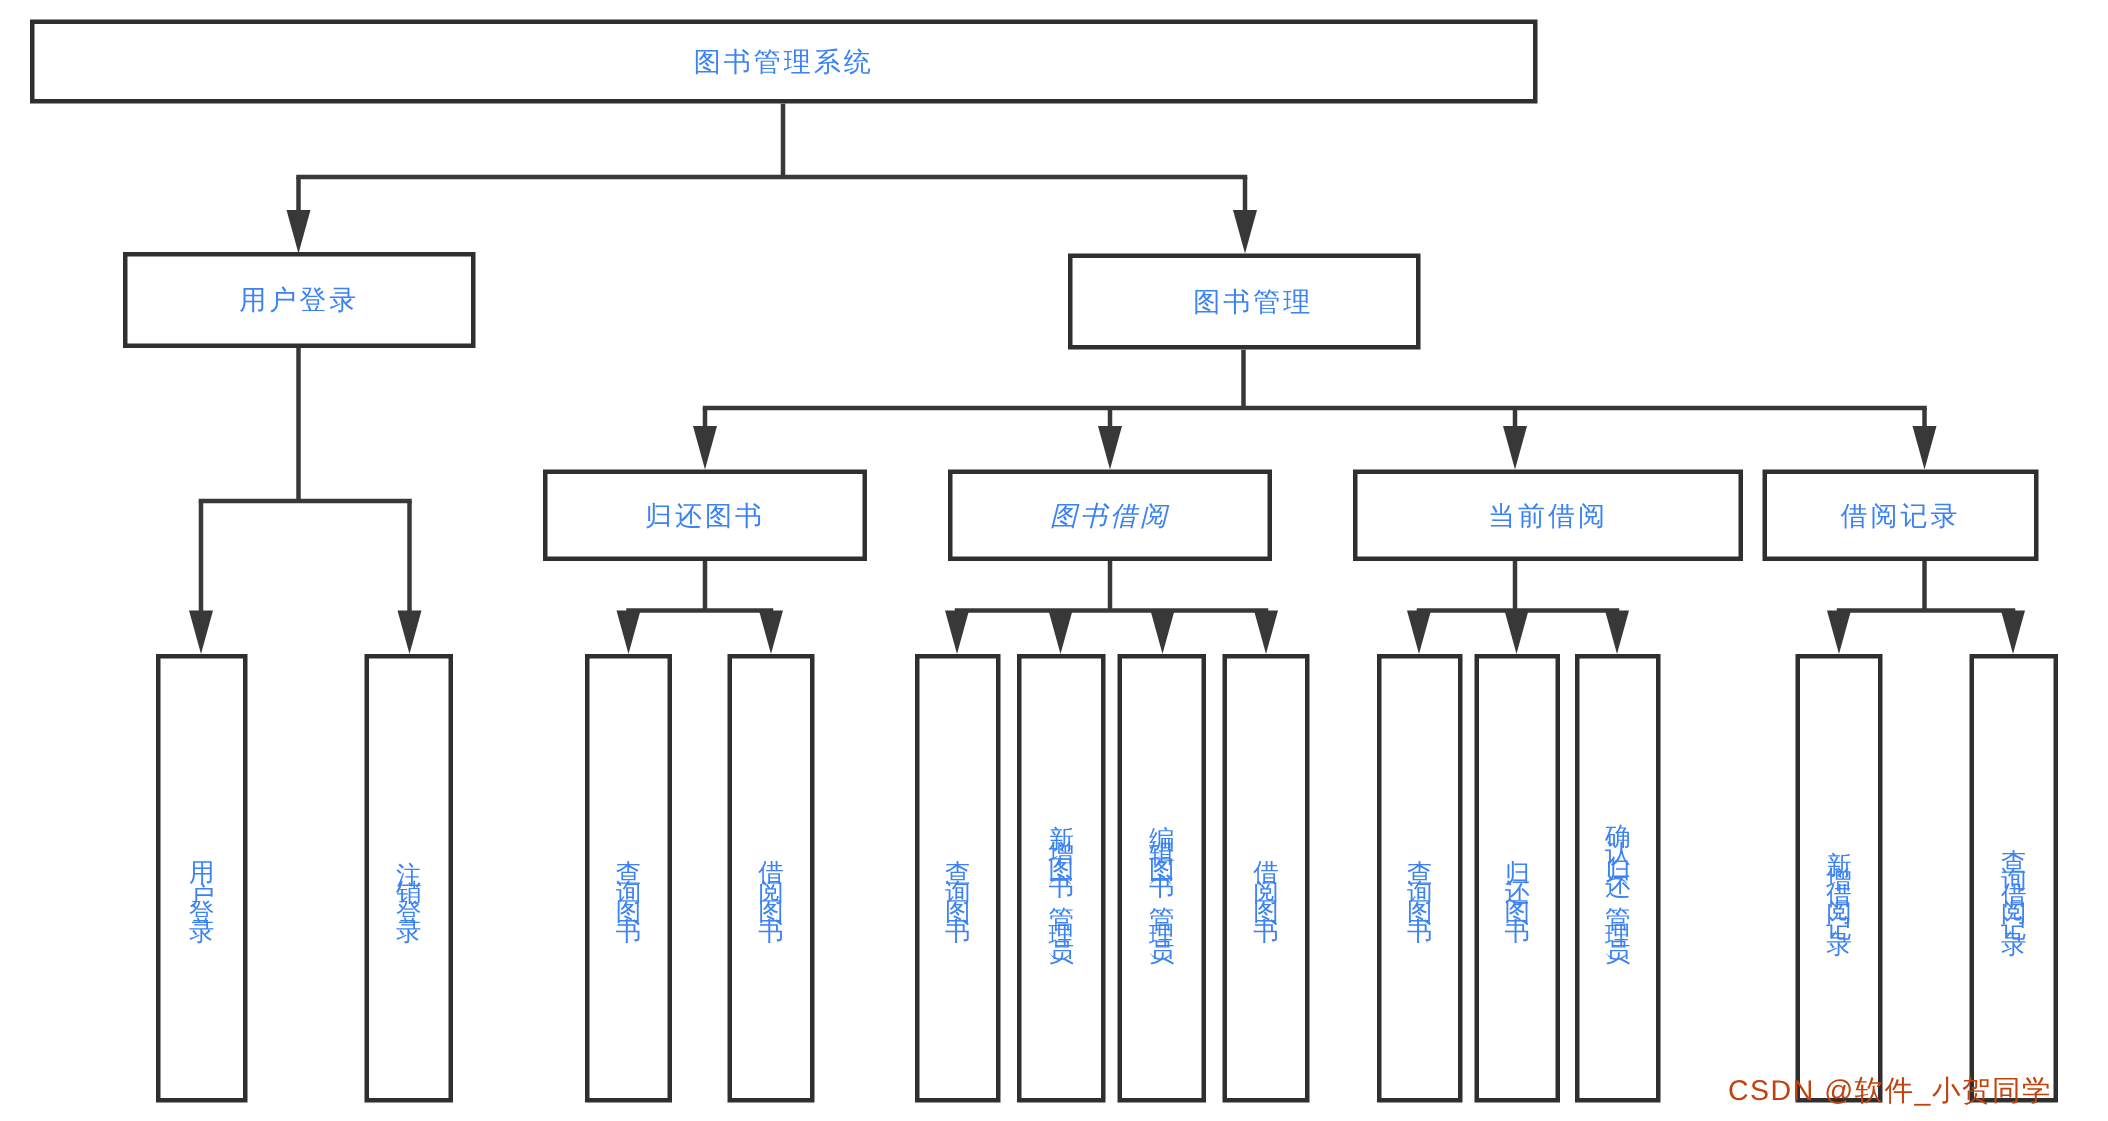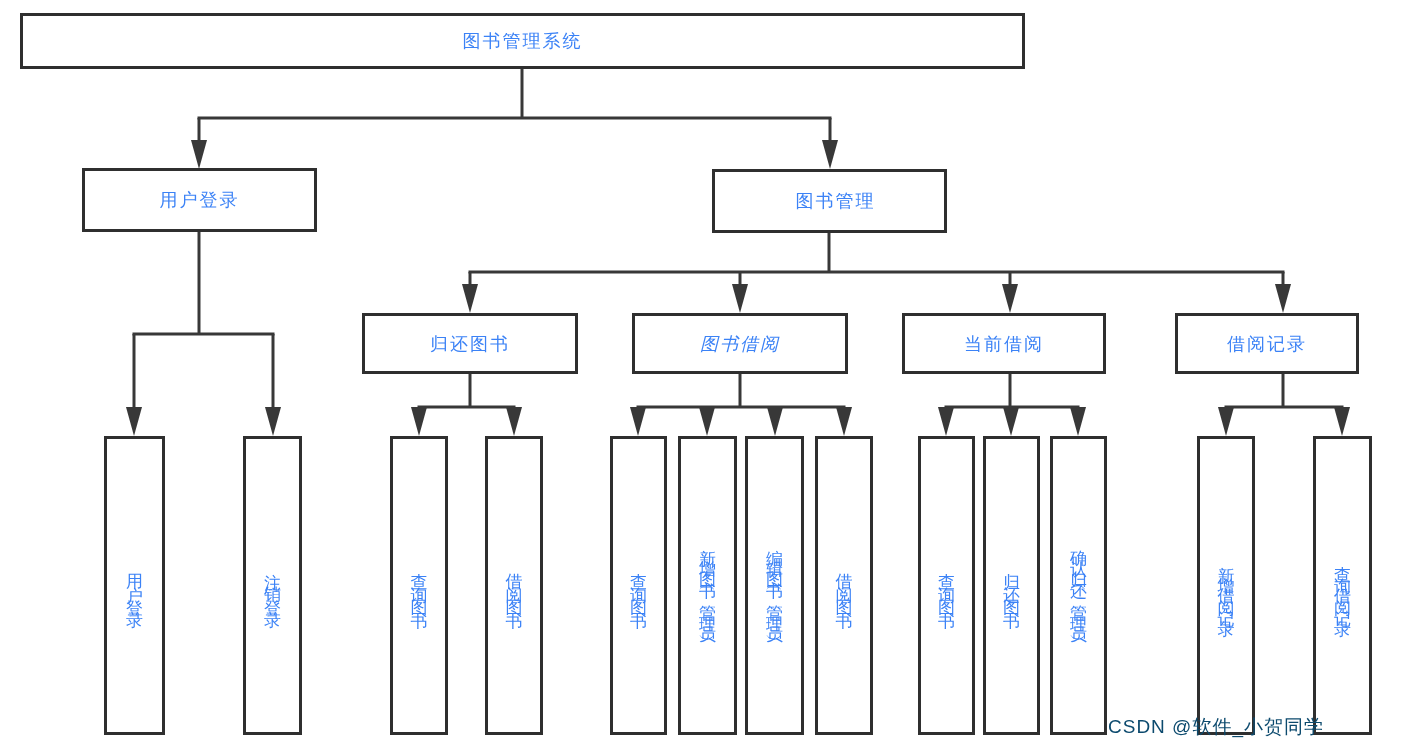--- a/index.html
+++ b/index.html
@@ -41,24 +41,24 @@
     font-size: 17px;
     letter-spacing: 13px;
     line-height: 1;
     white-space: normal;
   }
   .leaf-long {
     letter-spacing: 11px;
   }
   .watermark {
     position: absolute;
-    left: 1108px;
+    left: 1152px;
     top: 714px;
     font-size: 19px;
-    color: #0c4a6e;
+    color: #c2410c;
     letter-spacing: 1px;
     white-space: nowrap;
   }
 </style>
 </head>
 <body>
 
 <div class="stage">
 
   <svg class="connectors" viewBox="0 0 1405 747" xmlns="http://www.w3.org/2000/svg" stroke="#383838" stroke-width="3" fill="#383838">
@@ -112,21 +112,21 @@
     <polygon points="1334,407 1350,407 1342,436" stroke="none"></polygon>
   </svg>
 
   <div class="node" style="left:20px; top:13px; width:1005px; height:56px;">图书管理系统</div>
 
   <div class="node" style="left:82px; top:168px; width:235px; height:64px;">用户登录</div>
   <div class="node" style="left:712px; top:169px; width:235px; height:64px;padding-left:12px;">图书管理</div>
 
   <div class="node" style="left:362px; top:313px; width:216px; height:61px;">归还图书</div>
   <div class="node" style="left:632px; top:313px; width:216px; height:61px;font-style:italic;">图书借阅</div>
-  <div class="node" style="left:902px; top:313px; width:204px; height:61px;">当前借阅</div>
+  <div class="node" style="left:902px; top:313px; width:260px; height:61px;">当前借阅</div>
   <div class="node" style="left:1175px; top:313px; width:184px; height:61px;">借阅记录</div>
 
   <div class="node leaf" style="left:104px; top:436px; width:61px; height:299px;">用户登录</div>
   <div class="node leaf" style="left:243px; top:436px; width:59px; height:299px;">注销登录</div>
 
   <div class="node leaf" style="left:390px; top:436px; width:58px; height:299px;">查询图书</div>
   <div class="node leaf" style="left:485px; top:436px; width:58px; height:299px;">借阅图书</div>
 
   <div class="node leaf" style="left:610px; top:436px; width:57px; height:299px;">查询图书</div>
   <div class="node leaf leaf-long" style="left:678px; top:436px; width:59px; height:299px;">新增图书（管理员）</div>

